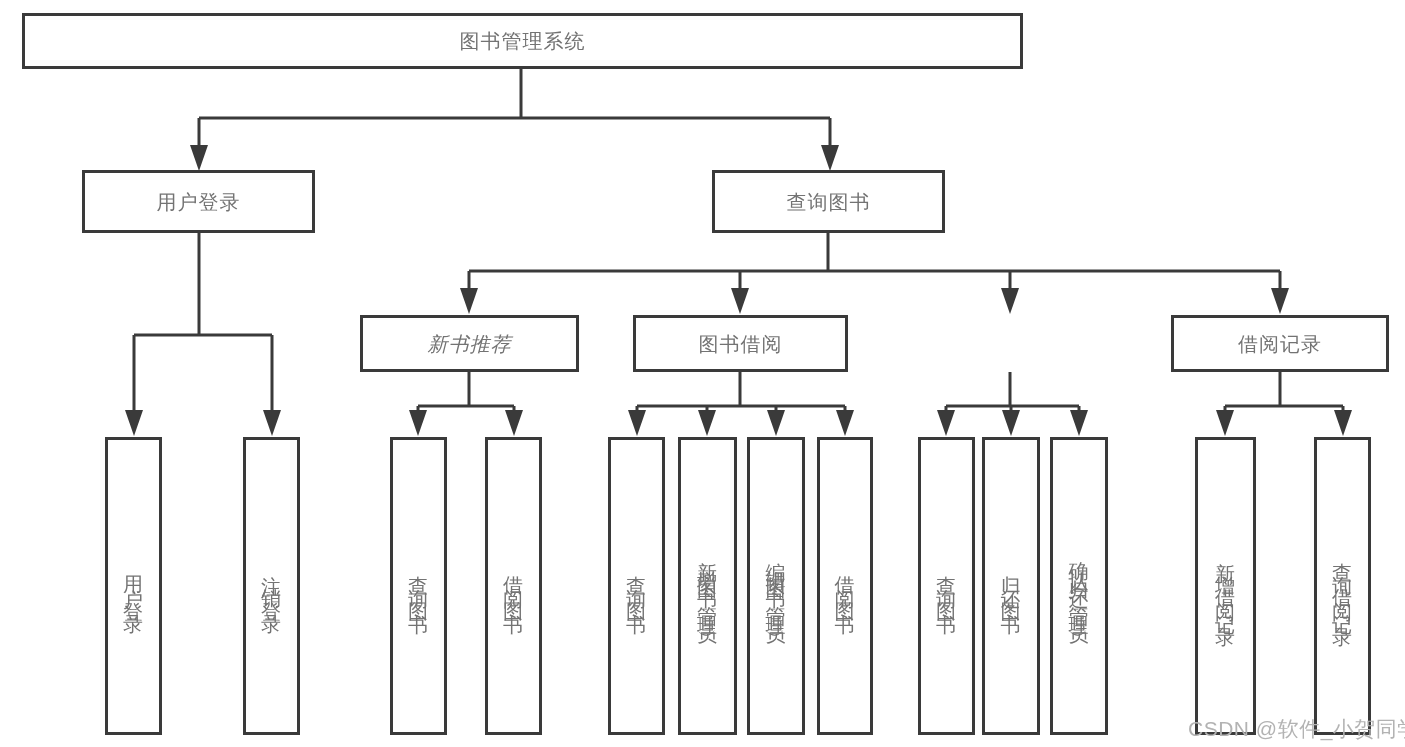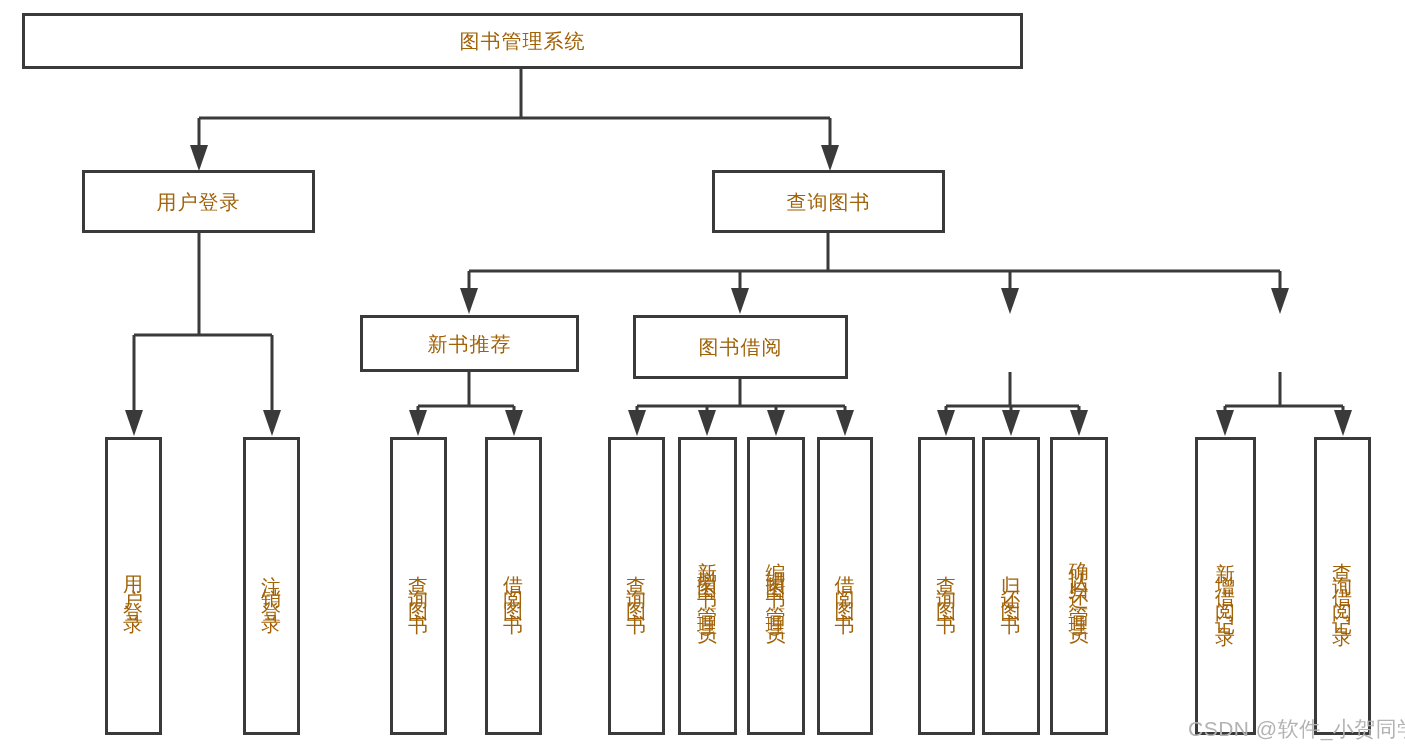--- a/index.html
+++ b/index.html
@@ -20,21 +20,21 @@
     width: 1405px; height: 747px;
   }
   .node {
     position: absolute;
     box-sizing: border-box;
     border: 3px solid #3a3a3a;
     background: #ffffff;
     display: flex;
     align-items: center;
     justify-content: center;
-    color: #a16207;
+    color: #737373;
     font-size: 20px;
     line-height: 1;
     white-space: nowrap;
   }
   .node.h { letter-spacing: 1px; }
   .node.vert span {
     writing-mode: vertical-rl;
     text-orientation: mixed;
     letter-spacing: 13px;
     white-space: nowrap;
@@ -92,25 +92,28 @@
     <span>图书管理系统</span>
   </div>
 
   <div class="node h" style="left:82px; top:170px; width:233px; height:63px;">
     <span>用户登录</span>
   </div>
   <div class="node h" style="left:712px; top:170px; width:233px; height:63px;">
     <span>查询图书</span>
   </div>
 
-  <div class="node h" style="left:360px; top:315px; width:219px; height:57px;">
+  <div class="node h" style="left:360px; top:315px; width:219px; height:57px;font-style:italic;">
     <span>新书推荐</span>
   </div>
-  <div class="node h" style="left:633px; top:315px; width:215px; height:64px;">
+  <div class="node h" style="left:633px; top:315px; width:215px; height:57px;">
     <span>图书借阅</span>
+  </div>
+  <div class="node h" style="left:1171px; top:315px; width:218px; height:57px;">
+    <span>借阅记录</span>
   </div>
 
   <div class="node vert" style="left:105px; top:437px; width:57px; height:298px;">
     <span>用户登录</span>
   </div>
   <div class="node vert" style="left:243px; top:437px; width:57px; height:298px;">
     <span>注销登录</span>
   </div>
 
   <div class="node vert" style="left:390px; top:437px; width:57px; height:298px;">

